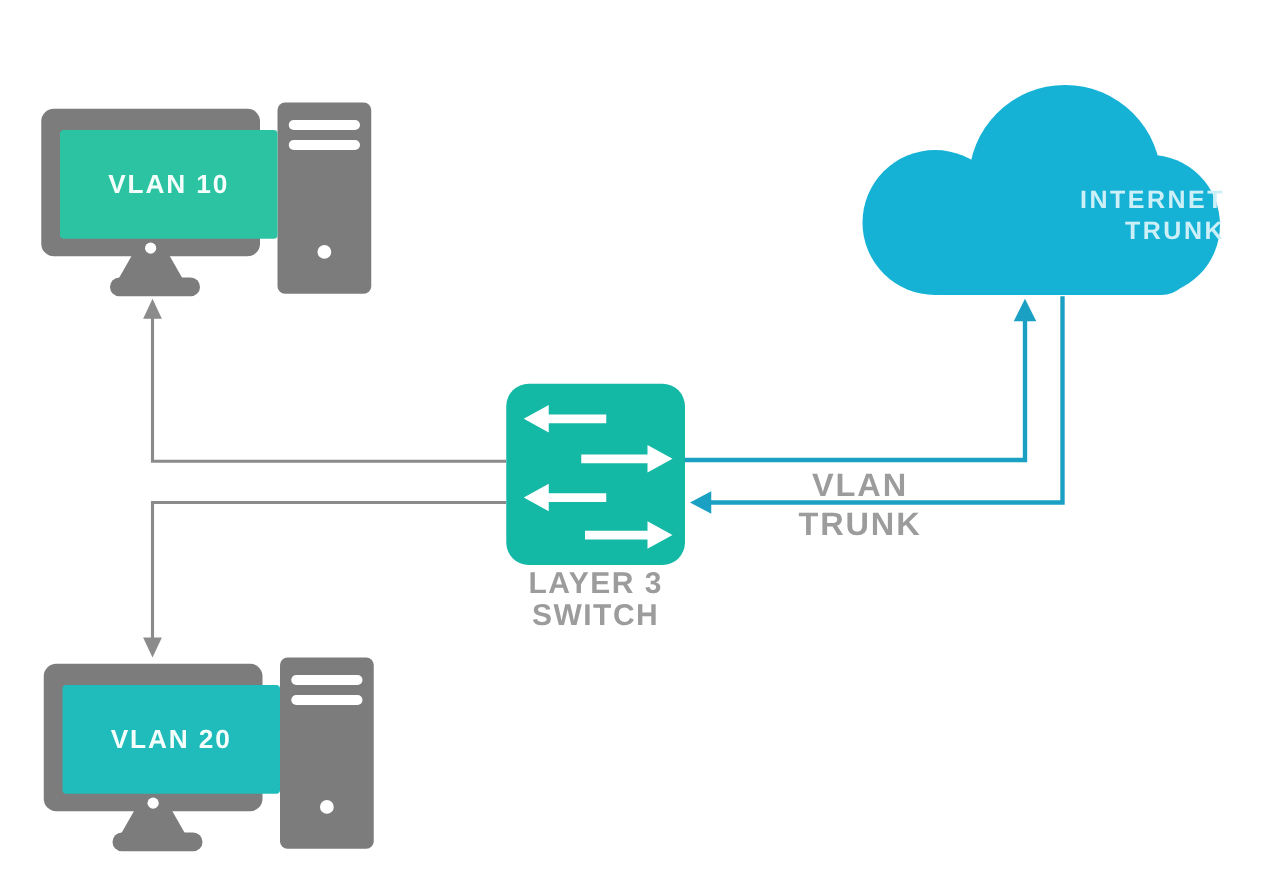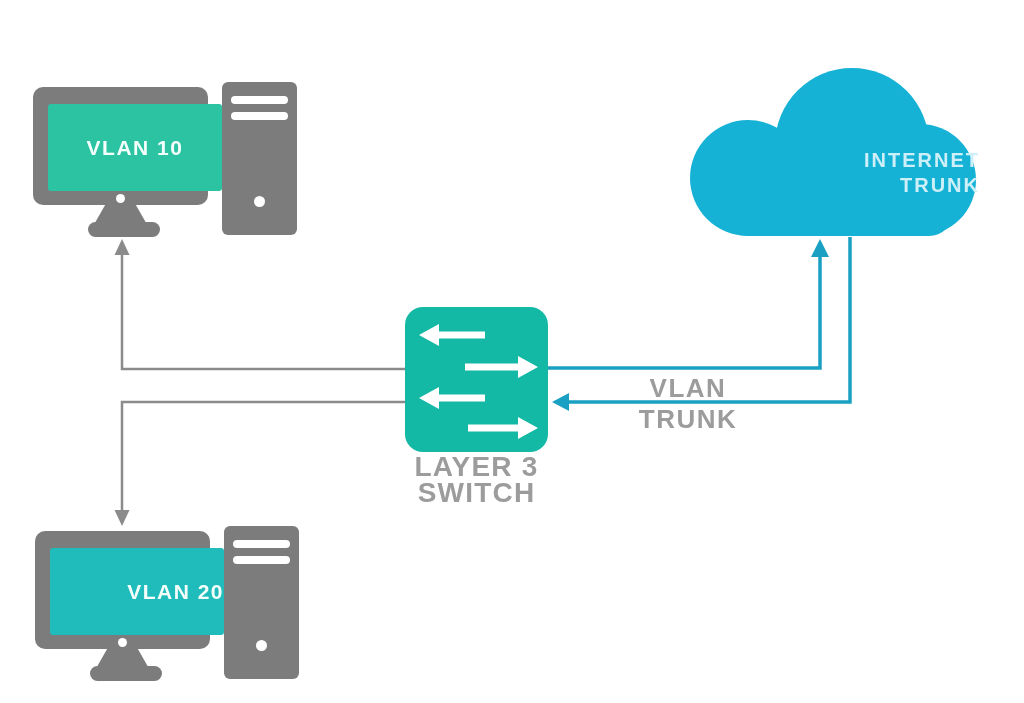--- a/index.html
+++ b/index.html
@@ -13,37 +13,37 @@
   
   .connectors{left:0;top:0;}
 
   
   .computer{width:264px;height:156px;}
   .monitor{left:0;top:5px;width:175px;height:118px;background:var(--device_gray);border-radius:10px;}
   .screen{left:15px;top:17px;width:174px;height:87px;border-radius:3px;
           display:flex;align-items:center;justify-content:center;}
   .screen-label{position:static;color:var(--screen_text);font-size:21px;font-weight:bold;letter-spacing:1.5px;}
   .pc1 .screen{background:var(--screen_vlan10);}
-  .pc2 .screen{background:var(--screen_vlan20);justify-content:flex-end;}
+  .pc2 .screen{background:var(--screen_vlan20);}
   .bezel-dot{left:83px;top:107px;width:9px;height:9px;border-radius:50%;background:#ffffff;}
   .stand-neck{left:59px;top:121px;width:57px;height:25px;background:var(--device_gray);
               clip-path:polygon(25% 0,75% 0,100% 100%,0 100%);}
   .stand-base{left:55px;top:140px;width:72px;height:15px;border-radius:8px;background:var(--device_gray);}
   .tower{left:189px;top:0;width:75px;height:153px;border-radius:6px;background:var(--device_gray);}
   .vent{left:9px;width:57px;height:8px;border-radius:4px;background:#ffffff;}
   .v1{top:14px;} .v2{top:30px;}
   .power-dot{left:32px;top:114px;width:11px;height:11px;border-radius:50%;background:#ffffff;}
   .pc1{left:33px;top:82px;}
   .pc2{left:35px;top:526px;}
 
   
   .switch{left:405px;top:307px;width:143px;height:145px;border-radius:18px;background:var(--switch_fill);}
   .switch svg{left:0;top:0;}
   .switch-label{left:390px;top:454px;width:173px;text-align:center;
-                color:var(--label_gray);font-size:28px;font-weight:bold;letter-spacing:1.2px;line-height:26px;}
+                color:var(--label_gray);font-size:24px;font-weight:bold;letter-spacing:1.2px;line-height:26px;}
   .switch-label span{position:static;display:block;}
 
   
   .cloud{left:688px;top:68px;width:292px;height:170px;}
   .cloud-label{left:0;top:80px;width:100%;text-align:right;color:var(--cloud_text);
                font-size:20px;font-weight:bold;letter-spacing:2px;line-height:25px;}
   .cloud-label span{position:static;display:block;}
 
   
   .trunk-label{left:608px;top:373px;width:160px;text-align:center;

